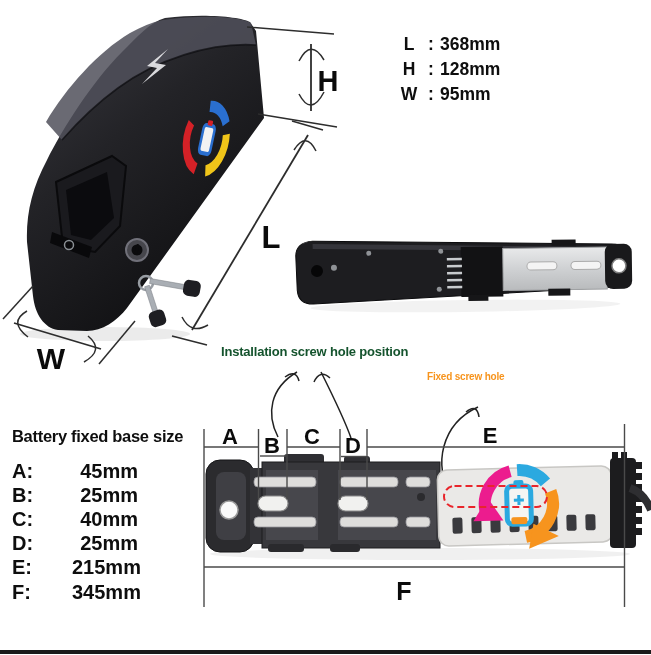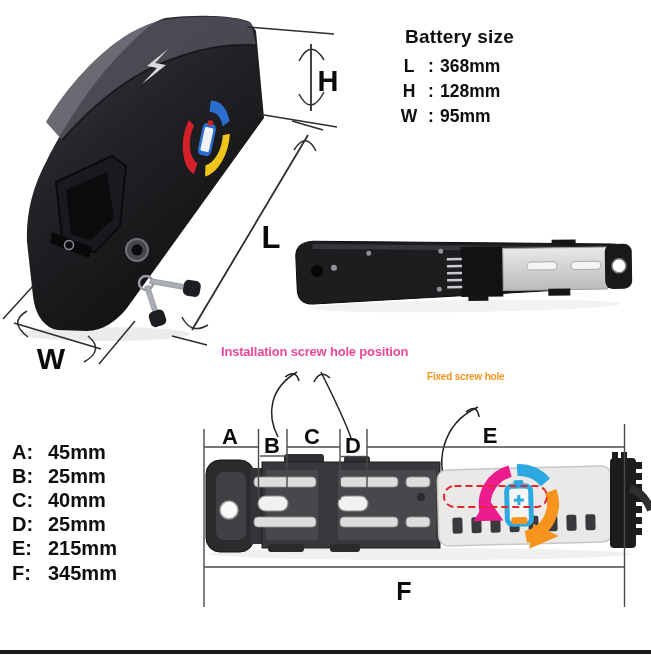--- a/index.html
+++ b/index.html
@@ -10,29 +10,29 @@
   .stage svg{position:absolute;left:0;top:0;}
   .panel{position:absolute;}
   
   .bsize{left:396px;top:26px;width:150px;}
   .bsize .title{font-size:19px;font-weight:bold;padding-left:9px;letter-spacing:.2px;color:#0e0e0e;}
   .bsize-rows{margin-top:6px;}
   .bsize-row{display:flex;align-items:center;height:25px;font-size:17.5px;font-weight:bold;color:#0e0e0e;}
   .bsize-row .lab{width:26px;text-align:center;}
   .bsize-row .col{width:18px;text-align:center;}
   
-  .install-note{left:221px;top:344px;font-size:13px;font-weight:bold;color:#ec4899;letter-spacing:-.2px;white-space:nowrap;}
+  .install-note{left:221px;top:344px;font-size:13px;font-weight:bold;color:#14532d;letter-spacing:-.2px;white-space:nowrap;}
   .fixed-note{left:427px;top:369px;font-size:10px;font-weight:bold;color:#f7941d;line-height:16.5px;letter-spacing:-.2px;white-space:nowrap;}
   
   .fbase{left:12px;top:427px;width:190px;}
   .fbase .title{font-size:16.5px;font-weight:bold;letter-spacing:-.3px;color:#0e0e0e;white-space:nowrap;}
   .fbase-rows{margin-top:13px;}
   .fbase-row{display:flex;align-items:center;height:24.2px;font-size:20px;font-weight:bold;color:#0e0e0e;}
   .fbase-row .lab{width:36px;}
-  .fbase-row .val{width:66px;}
+  .fbase-row .val{width:66px;text-align:right;margin-left:24px;}
   .bottom-bar{position:absolute;left:0;bottom:1px;width:651px;height:4px;background:#1b1b1b;}
 </style>
 </head>
 <body>
 
 <div class="stage">
 
 <svg width="651" height="655" viewBox="0 0 651 655">
   <defs>
     <linearGradient id="gBody" x1="0" y1="0" x2="0.6" y2="1">
@@ -235,21 +235,20 @@
     <text x="230" y="444" font-size="22">A</text>
     <text x="272" y="453" font-size="22">B</text>
     <text x="312" y="444" font-size="22">C</text>
     <text x="353" y="453" font-size="22">D</text>
     <text x="490" y="443" font-size="22">E</text>
     <text x="404" y="600" font-size="25">F</text>
   </g>
 </svg>
 
   <div class="panel bsize">
-    <div class="title">Battery size</div>
     <div class="bsize-rows">
       <div class="bsize-row">
         <span class="lab">L</span>
           <span class="col">:</span>
           <span class="val">368mm</span>
       </div>
       <div class="bsize-row">
         <span class="lab">H</span>
           <span class="col">:</span>
           <span class="val">128mm</span>
@@ -262,20 +261,21 @@
     </div>
   </div>
 
   <div class="panel install-note">Installation screw hole position</div>
 
   <div class="panel fixed-note">
     <div>Fixed screw hole</div>
   </div>
 
   <div class="panel fbase">
+    <div class="title">Battery fixed base size</div>
     <div class="fbase-rows">
       <div class="fbase-row">
         <span class="lab">A:</span>
           <span class="val">45mm</span>
       </div>
       <div class="fbase-row">
         <span class="lab">B:</span>
           <span class="val">25mm</span>
       </div>
       <div class="fbase-row">

